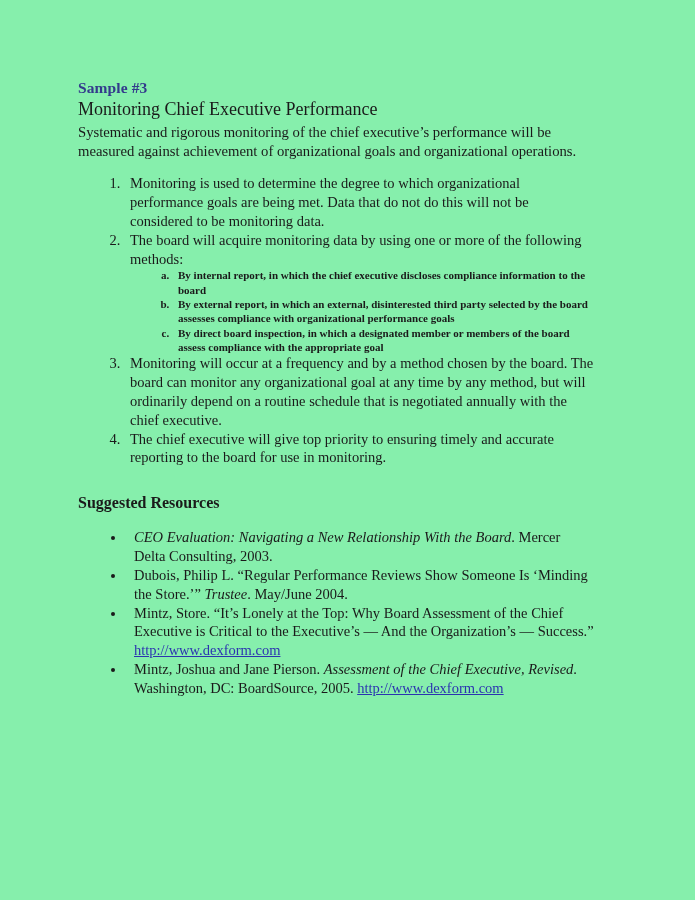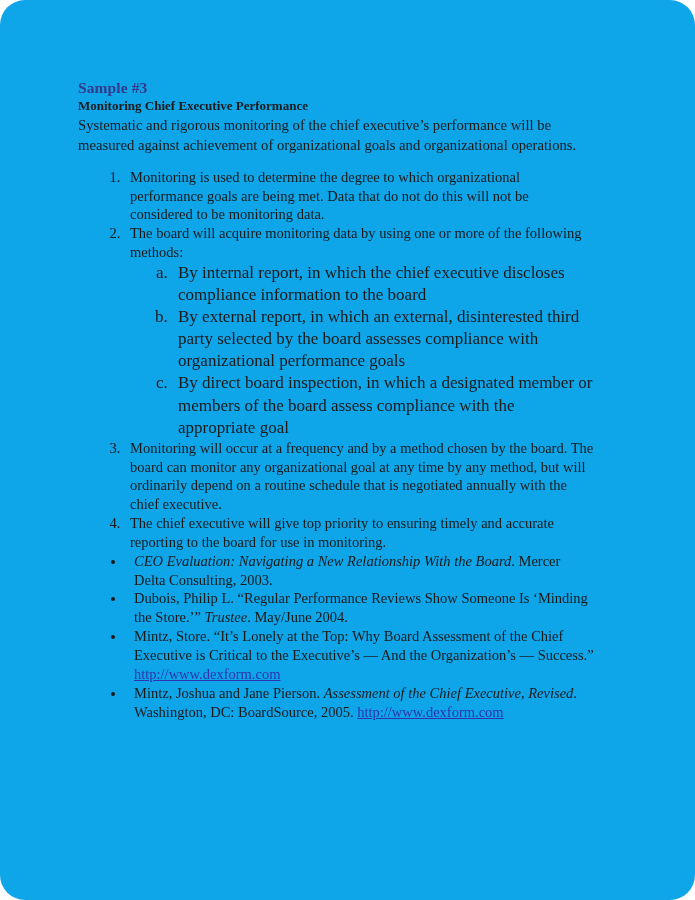--- a/index.html
+++ b/index.html
@@ -11,42 +11,41 @@
     width: 695px;
     height: 900px;
     font-family: "Liberation Serif", "DejaVu Serif", serif;
     color: #1a1a1a;
     overflow: hidden;
   }
   .page {
     position: relative;
     width: 695px;
     height: 900px;
-    background: #0ea5e9;
+    background: #86efac;
     box-sizing: border-box;
     padding: 78px 100px 0 78px;
-    border-radius: 25px;
   }
   .sample-title {
     font-size: 15.5px;
     color: #333a8c;
     line-height: 1.25;
     margin: 0 0 1px 0;
     letter-spacing: 0.1px;
   }
   .intro {
     font-style: italic;
     font-size: 14.7px;
     line-height: 1.31;
     margin: 0 0 14px 0;
     text-align: left;
   }
   .section-heading {
-    font-weight: bold;
-    font-size: 13px;
+    font-weight: normal;
+    font-size: 18px;
     line-height: 1.3;
     margin: 0 0 1px 0;
   }
   .body-para {
     font-size: 14.7px;
     line-height: 1.31;
     margin: 0 0 13px 0;
     font-family: Liberation Serif, serif;
   }
   ol.numbered {
@@ -57,22 +56,23 @@
     line-height: 1.30;
   }
   ol.numbered > li {
     margin: 0 0 0 0;
     padding-left: 6px;
   }
   ol.lettered {
     margin: 0;
     padding: 0 0 0 42px;
     list-style-type: lower-alpha;
-    font-size: 17px;
+    font-size: 11px;
     line-height: 1.30;
+    font-weight: bold;
   }
   ol.lettered > li {
     padding-left: 6px;
   }
   .resources-heading {
     font-weight: bold;
     font-size: 16px;
     line-height: 1.3;
     margin: 26px 0 14px 0;
   }
@@ -126,20 +126,21 @@
       </ol>
     </li>
     <li>
       <span>Monitoring will occur at a frequency and by a method chosen by the board. The board can monitor any organizational goal at any time by any method, but will ordinarily depend on a routine schedule that is negotiated annually with the chief executive.</span>
     </li>
     <li>
       <span>The chief executive will give top priority to ensuring timely and accurate reporting to the board for use in monitoring.</span>
     </li>
   </ol>
 
+  <h2 class="resources-heading">Suggested Resources</h2>
 
   <ul class="resources">
     <li>
       <span class="it">CEO Evaluation: Navigating a New Relationship With the Board</span><span>. Mercer Delta Consulting, 2003.</span>
     </li>
     <li>
       <span>Dubois, Philip L. “Regular Performance Reviews Show Someone Is ‘Minding the Store.’” </span><span class="it">Trustee</span><span>. May/June 2004.</span>
     </li>
     <li>
       <span>Mintz, Store. “It’s Lonely at the Top: Why Board Assessment of the Chief Executive is Critical to the Executive’s — And the Organization’s — Success.” </span><a class="doc-link" href="#">http://www.dexform.com</a>

